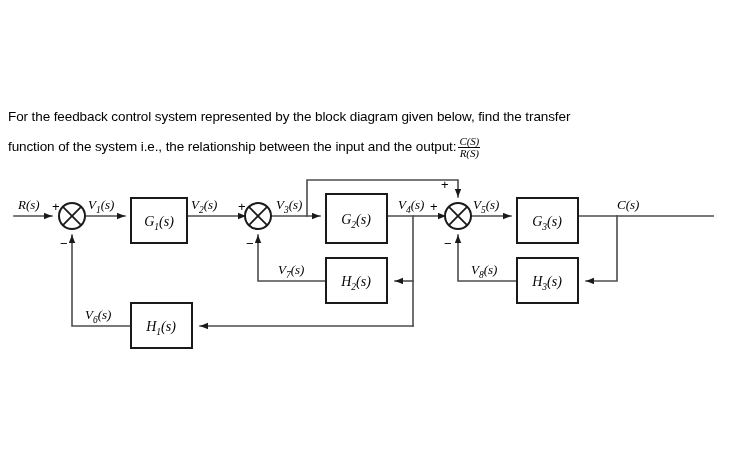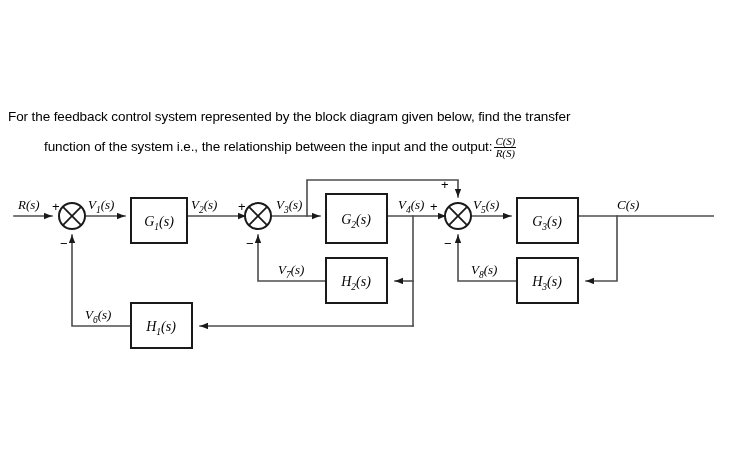--- a/index.html
+++ b/index.html
@@ -22,21 +22,20 @@
     width: 640px;
     font-family: "Liberation Sans", sans-serif;
     font-size: 13.5px;
     color: #000000;
     line-height: 30px;
     letter-spacing: -0.1px;
   }
   #question-text .line2 {
     display: block;
     white-space: nowrap;
-    margin-left: 36px;
   }
   .frac {
     display: inline-block;
     vertical-align: -0.55em;
     text-align: center;
     font-family: "Liberation Serif", serif;
     font-style: italic;
     font-size: 11px;
     line-height: 1.05;
     margin-left: 2px;

